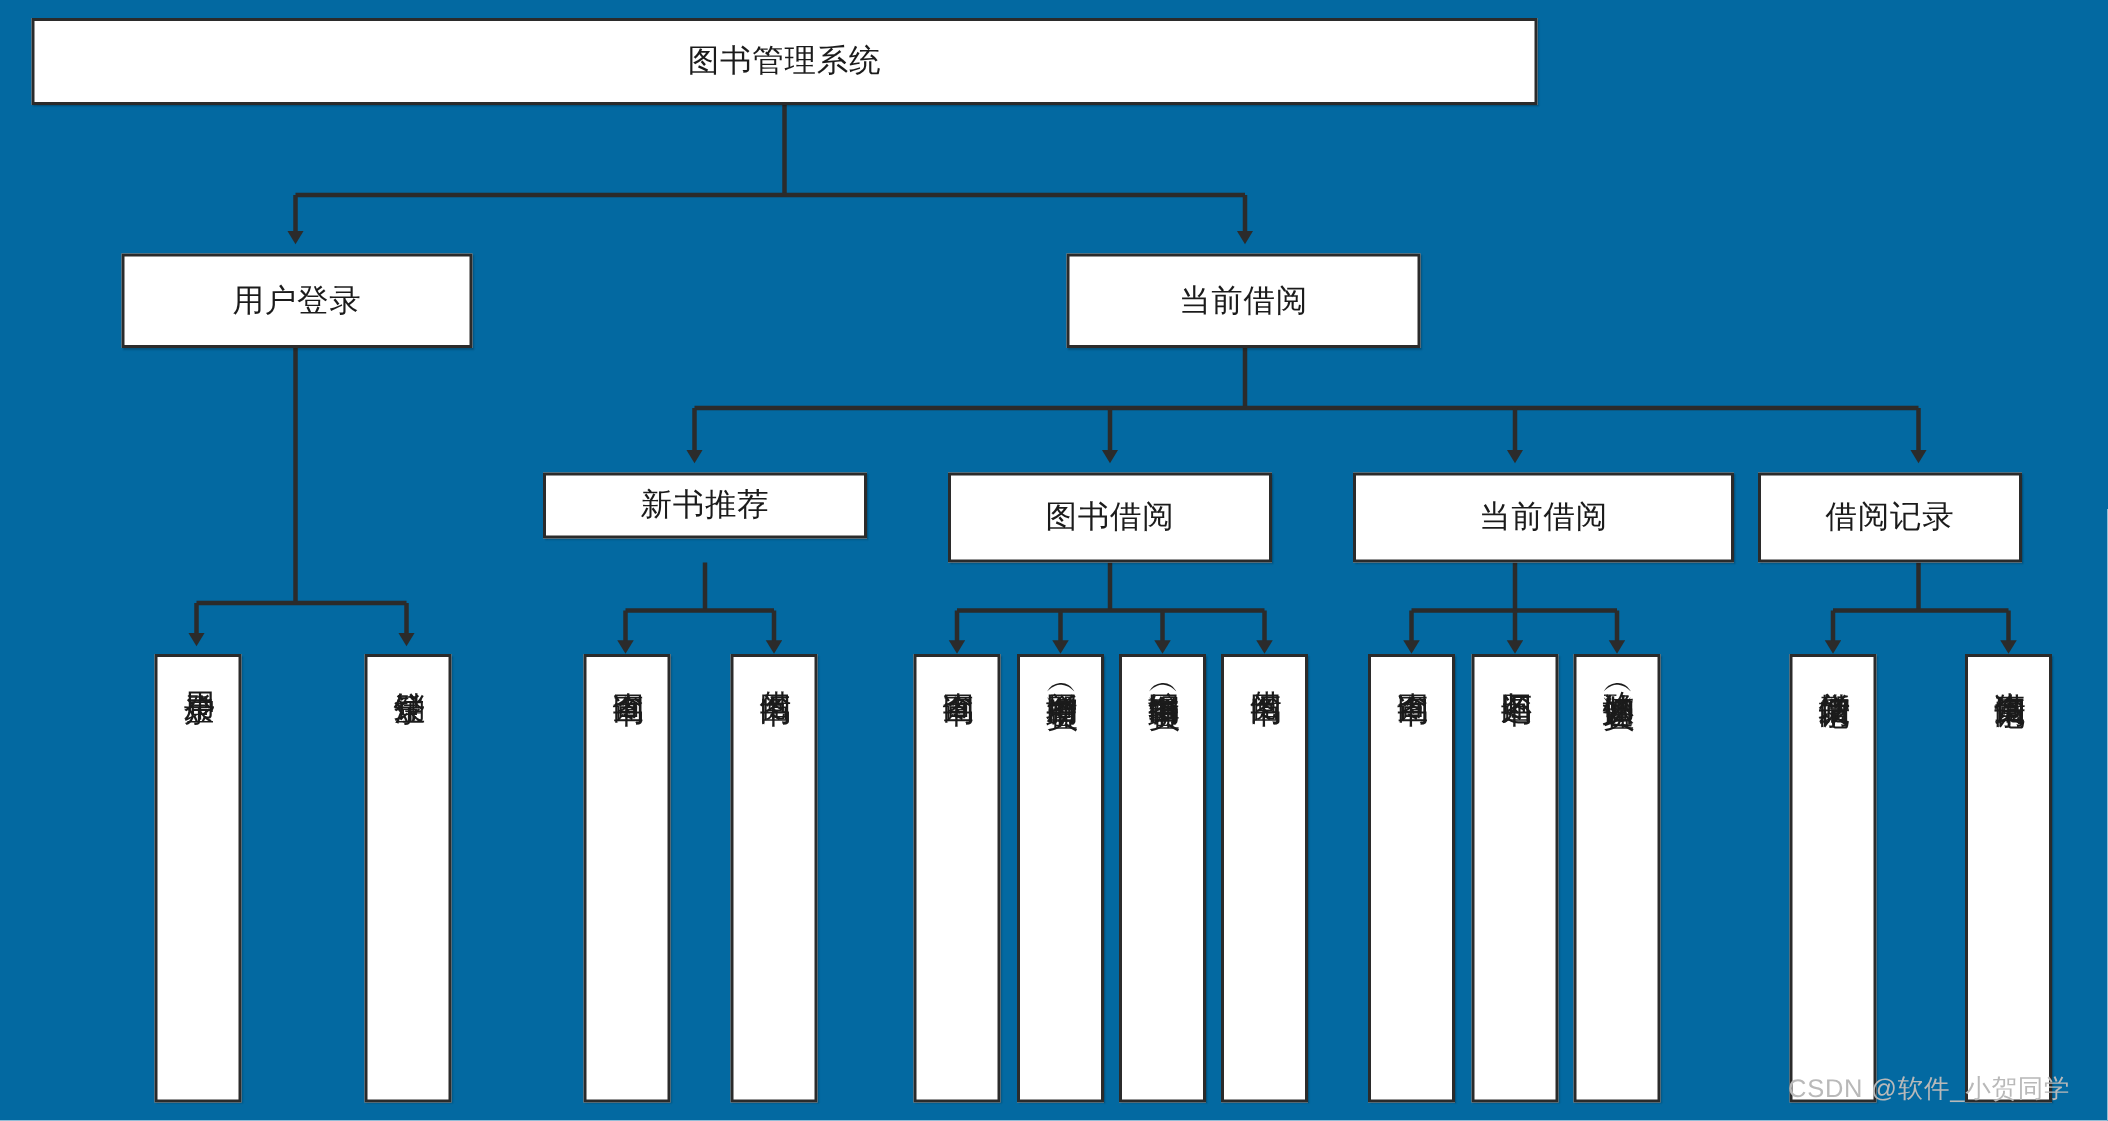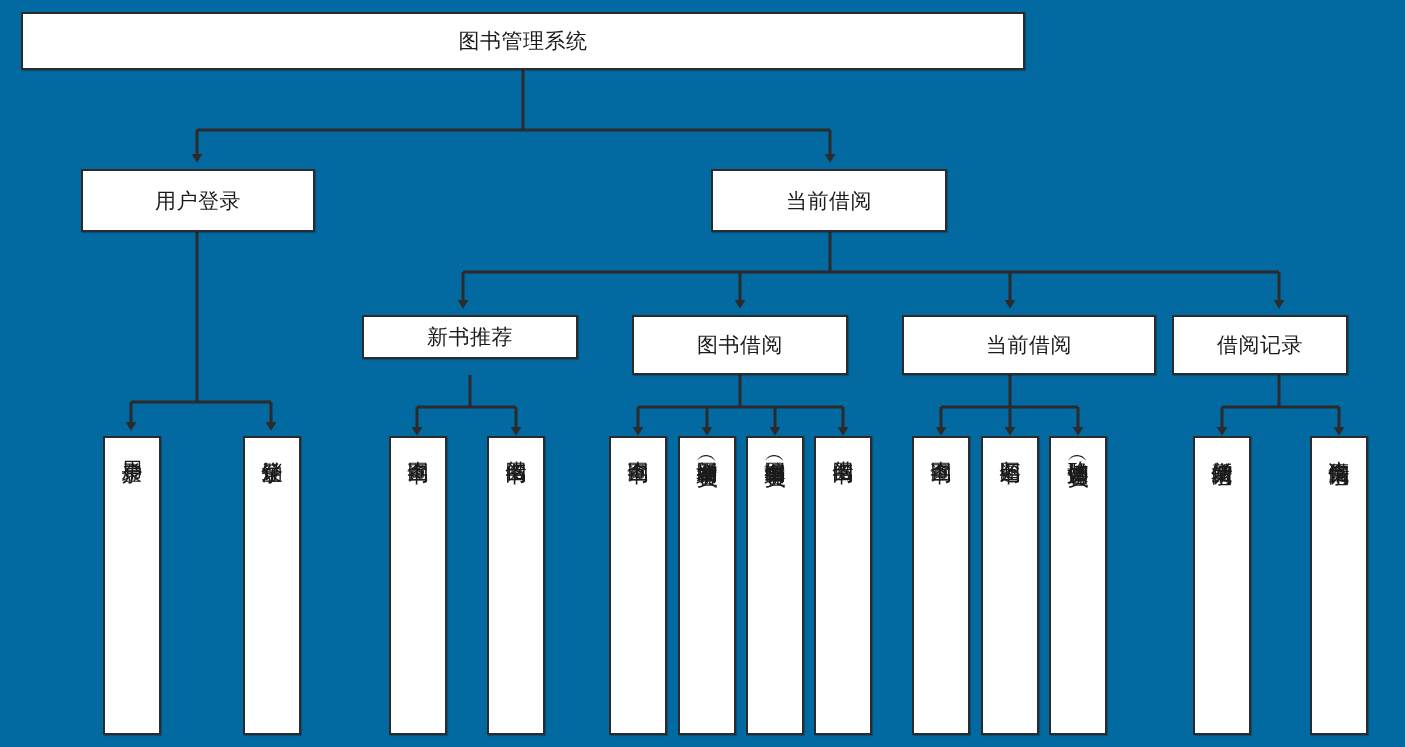--- a/index.html
+++ b/index.html
@@ -180,14 +180,15 @@
     <span class="node-label">确认归还（管理员）</span>
   </div>
 
   <div class="node vertical" style="left:1193px; top:436px; width:58px; height:299px;">
     <span class="node-label">新增借阅记录</span>
   </div>
   <div class="node vertical" style="left:1310px; top:436px; width:58px; height:299px;">
     <span class="node-label">查询借阅记录</span>
   </div>
 
+  <div class="watermark">CSDN @软件_小贺同学</div>
 
 </div>
 
 </body></html>

